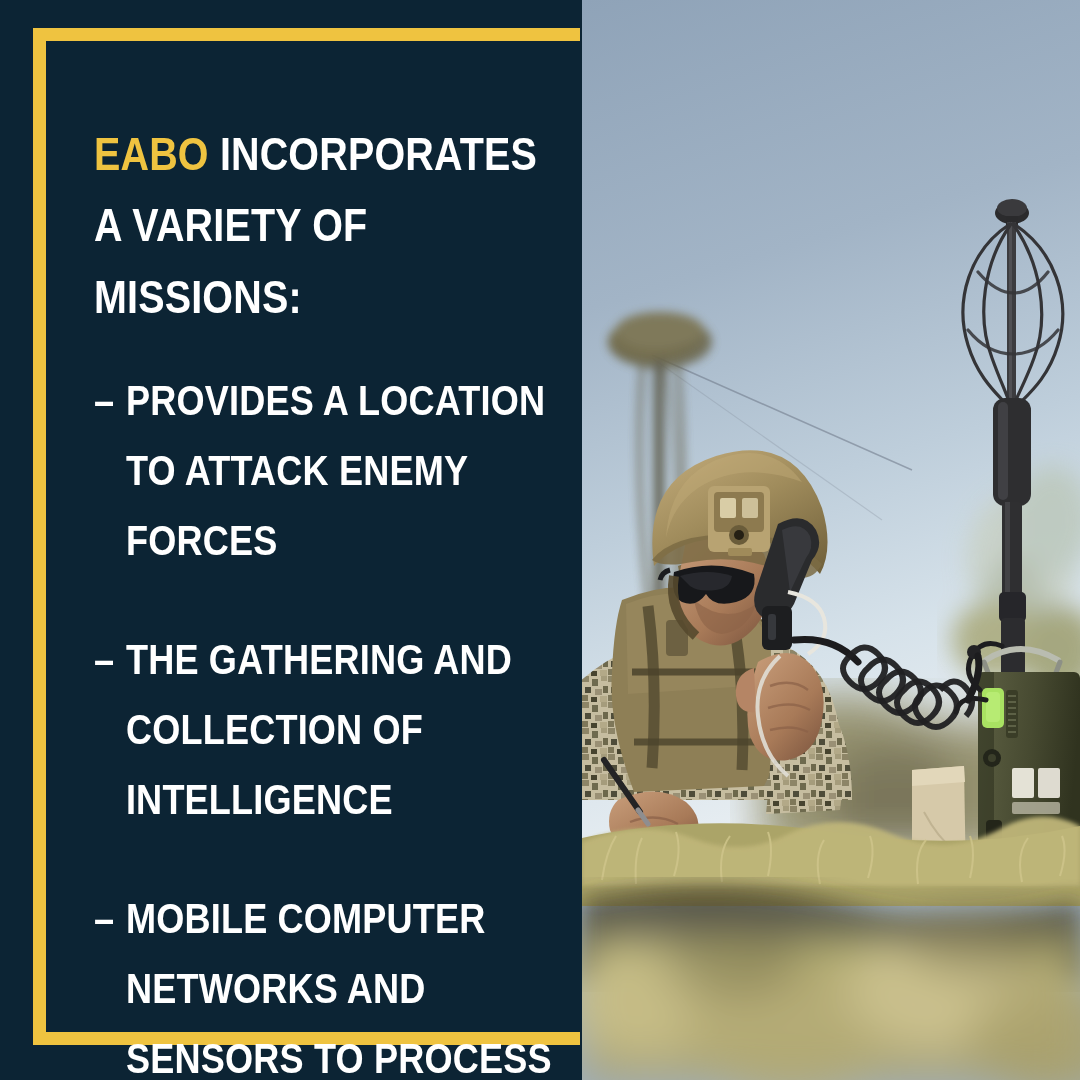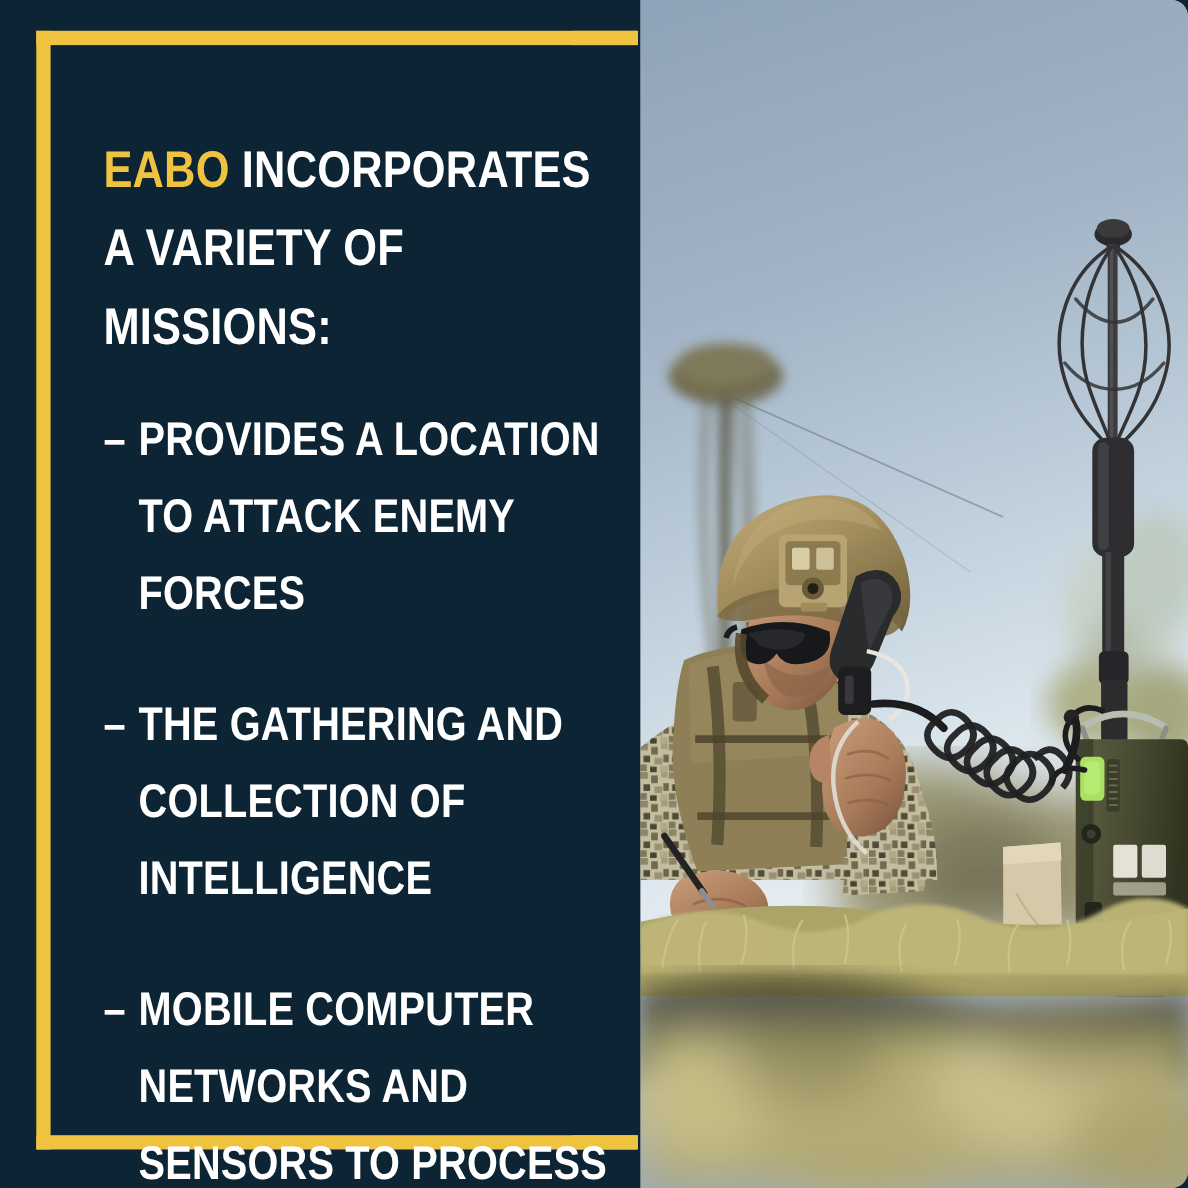--- a/index.html
+++ b/index.html
@@ -8,21 +8,20 @@
     width:1080px; height:1080px;
     font-family:"Liberation Sans", sans-serif;
     background:#0c2434;
     overflow:hidden;
   }
 
   #stage {
     position:relative;
     width:1080px; height:1080px;
     overflow:hidden;
-    border-radius:15px;
   }
 
   
   .panel {
     position:absolute;
     left:0; top:0;
     width:582px; height:1080px;
     background:#0c2434;
     z-index:5;
   }

